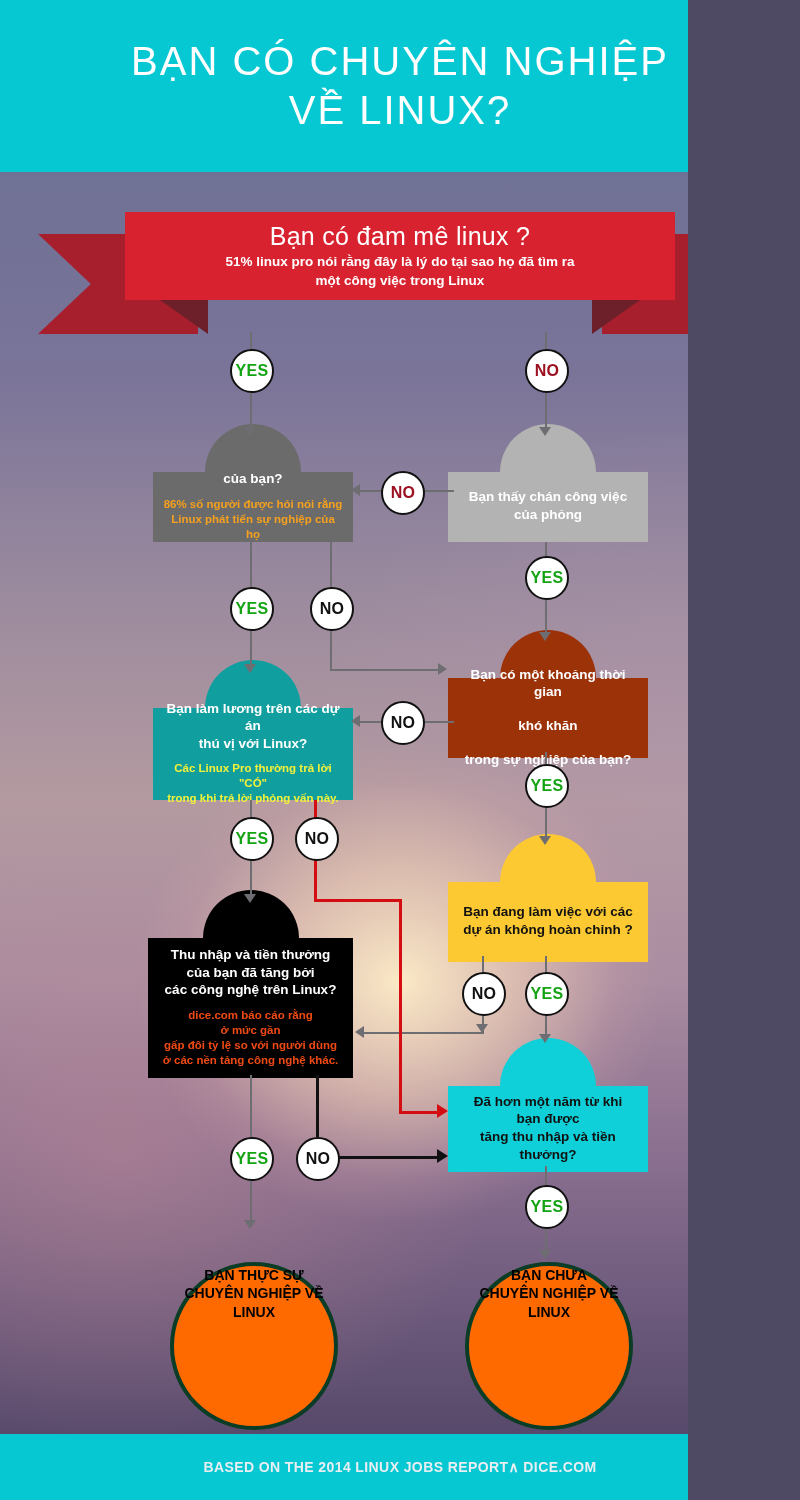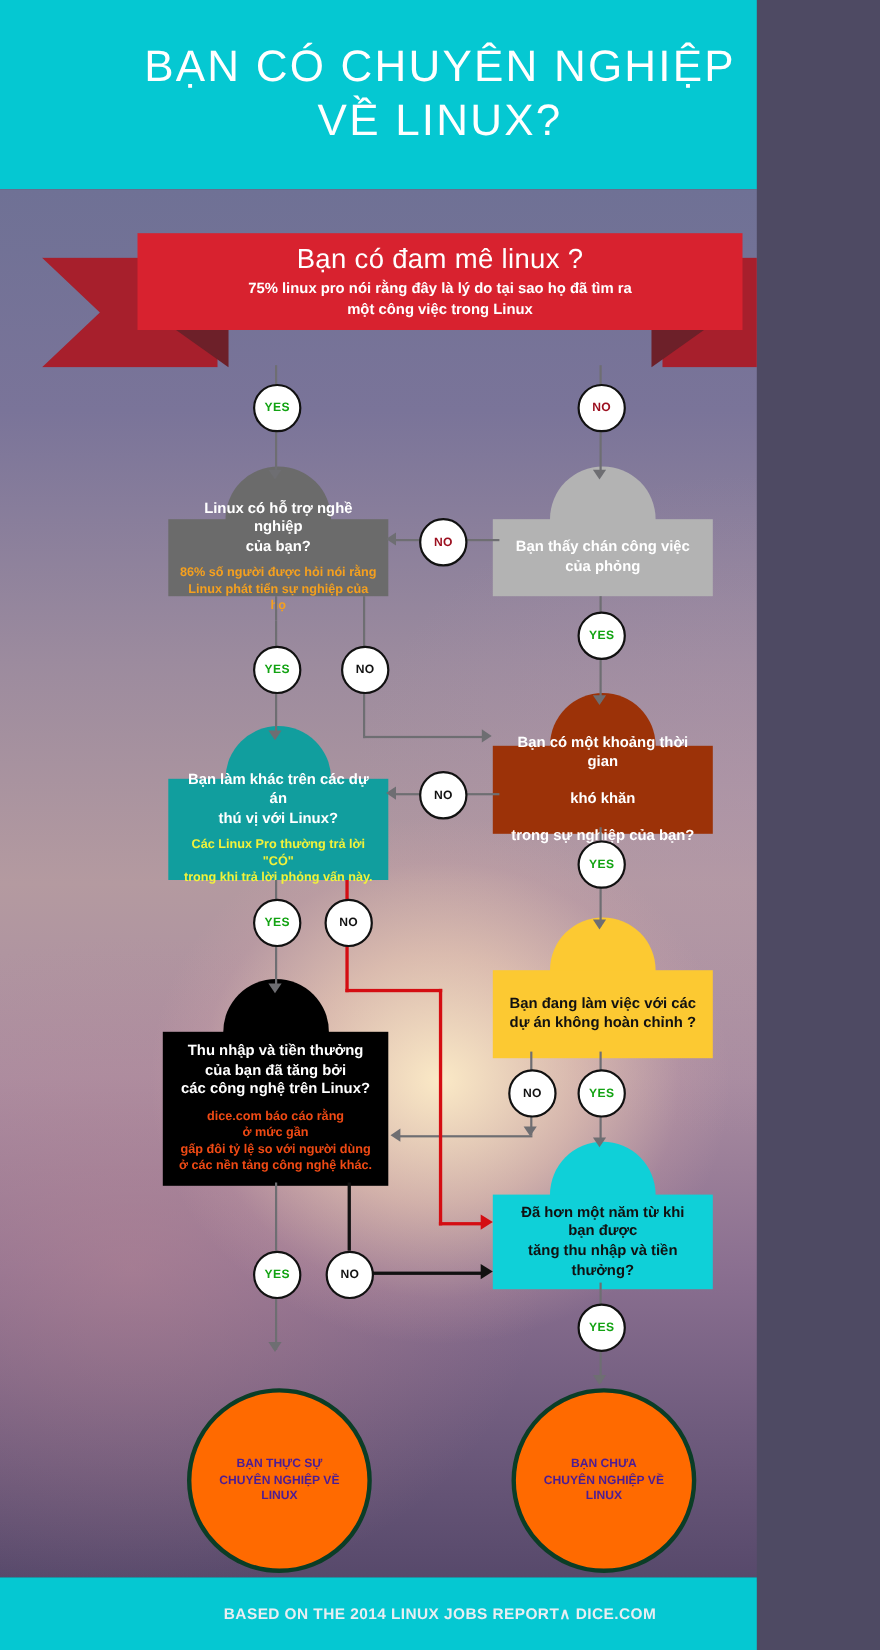--- a/index.html
+++ b/index.html
@@ -63,21 +63,21 @@
   }
   .node .bump{top:0;}
   .q{font-size:13.5px;font-weight:bold;line-height:1.3;}
   .note{font-size:11.5px;font-weight:bold;line-height:1.3;margin-top:9px;}
 
   
   .badge{
     position:absolute;width:40px;height:40px;border-radius:50%;
     background:#fff;border:2.5px solid #111;
     display:flex;align-items:center;justify-content:center;
-    font-size:11px;font-weight:bold;letter-spacing:.3px;z-index:6;
+    font-size:16px;font-weight:bold;letter-spacing:.3px;z-index:6;
   }
   .badge.yes{color:#13a313;}
   .badge.no-red{color:#9c1020;}
   .badge.no-dark{color:#111;}
 
   
   .ln{position:absolute;background:#6e6e72;z-index:1;}
   .ln.v{width:2px;}
   .ln.h{height:2px;}
   .ln.vred{width:3px;background:#d40d12;z-index:5;}
@@ -89,22 +89,22 @@
   .arw.down{border-left:6px solid transparent;border-right:6px solid transparent;border-top:9px solid #6e6e72;}
   .arw.left{border-top:6px solid transparent;border-bottom:6px solid transparent;border-right:9px solid #6e6e72;}
   .arw.right{border-top:6px solid transparent;border-bottom:6px solid transparent;border-left:9px solid #6e6e72;}
   .arw.right.red{border-top:7px solid transparent;border-bottom:7px solid transparent;border-left:11px solid #d40d12;}
   .arw.right.blk{border-top:7px solid transparent;border-bottom:7px solid transparent;border-left:11px solid #111;}
 
   
   .result{
     position:absolute;width:160px;height:160px;border-radius:50%;
     background:#ff6a00;border:4px solid #0b3d26;
-    display:flex;align-items:center;justify-content:center;text-align:center;
-    color:#4c1d95;font-size:11px;font-weight:bold;line-height:1.32;z-index:4;
+    display:flex;justify-content:center;text-align:center;
+    color:#000000;font-size:14px;font-weight:bold;line-height:1.32;z-index:4;
   }
 
   
   .footer{
     position:absolute;left:0;top:1434px;width:800px;height:66px;background:#05c8d2;
     display:flex;align-items:center;justify-content:center;
   }
   .footer-text{color:#e9eef2;font-size:14px;font-weight:bold;letter-spacing:.4px;}
   .footer-logo{
     position:absolute;right:14px;top:10px;width:44px;height:46px;border-radius:50%;
@@ -137,40 +137,39 @@
 
   <div class="canvas">
 
     <div class="ribbon-wrap">
       <div class="ribbon-tail left"></div>
       <div class="ribbon-tail right"></div>
       <div class="ribbon-fold left"></div>
       <div class="ribbon-fold right"></div>
       <div class="ribbon-main">
         <div class="ribbon-title">Bạn có đam mê linux ?</div>
-        <div class="ribbon-sub">75% linux pro nói rằng đây là lý do tại sao họ đã tìm ra</div>
+        <div class="ribbon-sub">51% linux pro nói rằng đây là lý do tại sao họ đã tìm ra</div>
         <div class="ribbon-sub">một công việc trong Linux</div>
       </div>
     </div>
 
     <div class="ln v" style="left:250px;top:160px;height:32px;"></div>
     <div class="ln v" style="left:545px;top:160px;height:32px;"></div>
 
     <div class="badge yes" style="left:230px;top:177px;">YES</div>
     <div class="badge no-red" style="left:525px;top:177px;">NO</div>
 
     <div class="ln v" style="left:250px;top:217px;height:42px;"></div>
     <div class="arw down" style="left:244px;top:255px;"></div>
     <div class="ln v" style="left:545px;top:217px;height:42px;"></div>
     <div class="arw down" style="left:539px;top:255px;"></div>
 
     <div class="node" style="left:153px;top:252px;width:200px;height:118px;">
       <div class="bump" style="background:#6b6b6b;"></div>
       <div class="body" style="background:#6b6b6b;height:70px;">
-        <div class="q" style="color:#fff;">Linux có hỗ trợ nghề nghiệp</div>
         <div class="q" style="color:#fff;">của bạn?</div>
         <div class="note" style="color:#f5a01e;">86% số người được hỏi nói rằng</div>
         <div class="note" style="color:#f5a01e;margin-top:0;">Linux phát tiển sự nghiệp của họ</div>
       </div>
     </div>
 
     <div class="node" style="left:448px;top:252px;width:200px;height:118px;">
       <div class="bump" style="background:#b3b3b3;"></div>
       <div class="body" style="background:#b3b3b3;height:70px;">
         <div class="q" style="color:#fff;">Bạn thấy chán công việc</div>
@@ -196,21 +195,21 @@
 
     <div class="ln v" style="left:330px;top:370px;height:46px;"></div>
     <div class="badge no-dark" style="left:310px;top:415px;">NO</div>
     <div class="ln v" style="left:330px;top:455px;height:44px;"></div>
     <div class="ln h" style="left:330px;top:497px;width:112px;"></div>
     <div class="arw right" style="left:438px;top:491px;"></div>
 
     <div class="node" style="left:153px;top:488px;width:200px;height:140px;">
       <div class="bump" style="background:#119e9e;"></div>
       <div class="body" style="background:#119e9e;height:92px;">
-        <div class="q" style="color:#fff;">Bạn làm khác trên các dự án</div>
+        <div class="q" style="color:#fff;">Bạn làm lương trên các dự án</div>
         <div class="q" style="color:#fff;">thú vị với Linux?</div>
         <div class="note" style="color:#f2f23a;">Các Linux Pro thường trả lời</div>
         <div class="note" style="color:#f2f23a;margin-top:0;">"CÓ"</div>
         <div class="note" style="color:#f2f23a;margin-top:0;">trong khi trả lời phỏng vấn này.</div>
       </div>
     </div>
 
     <div class="node" style="left:448px;top:458px;width:200px;height:122px;">
       <div class="bump" style="background:#9c3208;"></div>
       <div class="body" style="background:#9c3208;height:80px;gap:16px;">

